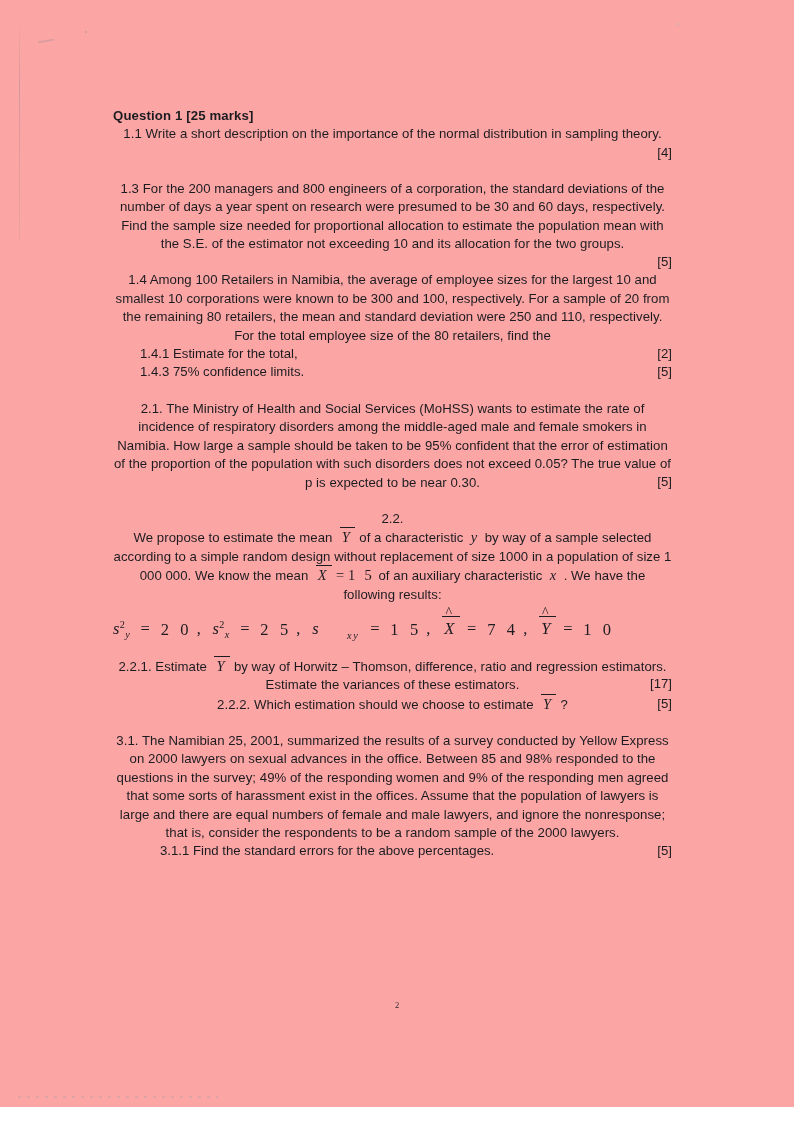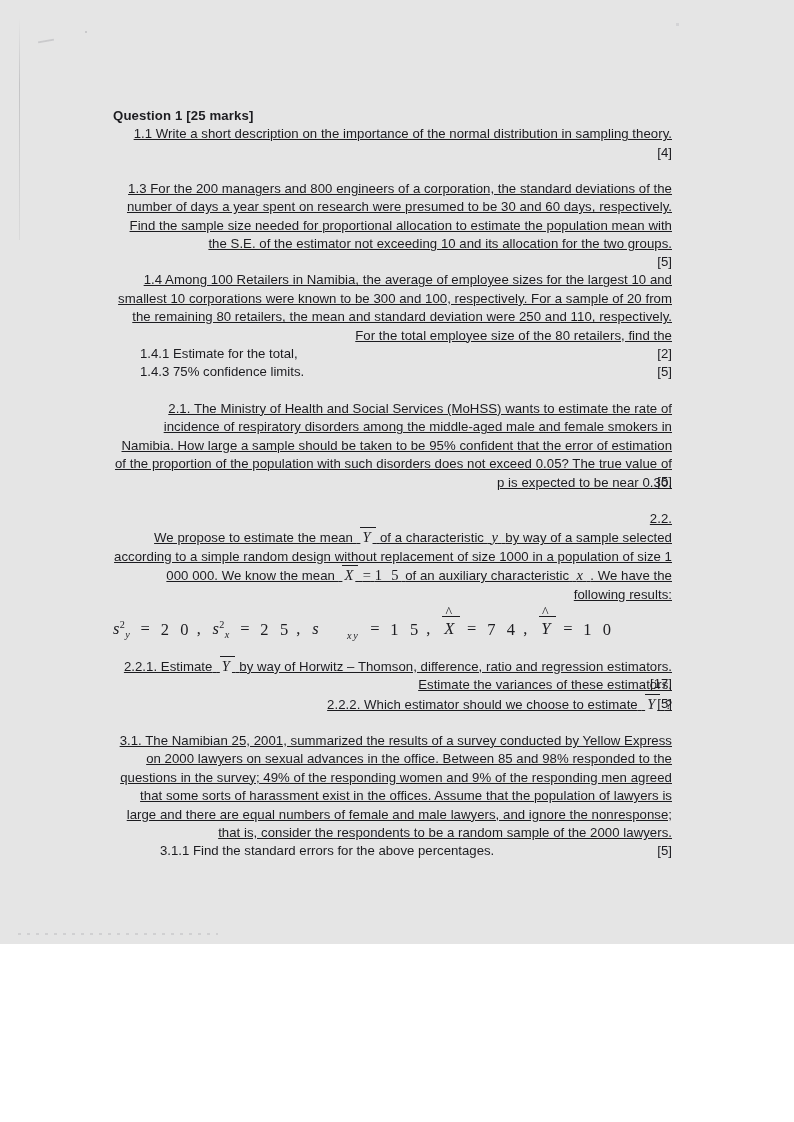--- a/index.html
+++ b/index.html
@@ -3,22 +3,22 @@
 <meta charset="utf-8">
 <style>
   html, body {
     margin: 0;
     padding: 0;
     background: #ffffff;
   }
   .page {
     position: relative;
     width: 794px;
-    height: 944px;
-    background: #e5e5e5;
+    height: 1107px;
+    background: #fca5a5;
     overflow: hidden;
     font-family: "Liberation Sans", sans-serif;
     color: #1c1c20;
   }
   
   .scan-edge-left {
     position: absolute;
     left: 19px;
     top: 18px;
     width: 1px;
@@ -67,23 +67,22 @@
   .qhead {
     font-weight: bold;
     font-size: 13.2px;
     line-height: 18.4px;
     letter-spacing: 0.01em;
   }
 
   .para {
     font-size: 13.2px;
     line-height: 18.4px;
-    text-align: right;
+    text-align: center;
     letter-spacing: 0.003em;
-    text-decoration: underline;
   }
 
   .gap-sm { height: 8px; }
   .gap-lg { height: 18px; }
 
   
   .marked {
     position: relative;
     display: block;
   }
@@ -290,21 +289,21 @@
         <div class="para">
           <span>2.2.1. Estimate</span>
           <span class="math">&nbsp;<span class="ov">Y</span>&nbsp;</span>
           <span>by way of Horwitz – Thomson, difference, ratio and regression estimators. Estimate the variances of these estimators.</span>
         </div>
         <span class="marks" style="top:18.4px;">[17]</span>
       </div>
 
       <div class="marked">
         <div class="para">
-          <span>2.2.2. Which estimator should we choose to estimate</span>
+          <span>2.2.2. Which estimation should we choose to estimate</span>
           <span class="math">&nbsp;<span class="ov">Y</span>&nbsp;</span>
           <span>?</span>
         </div>
         <span class="marks" style="top:0px;">[5]</span>
       </div>
     </div>
 
     <div class="gap-lg"></div>
 
     <div class="block">

